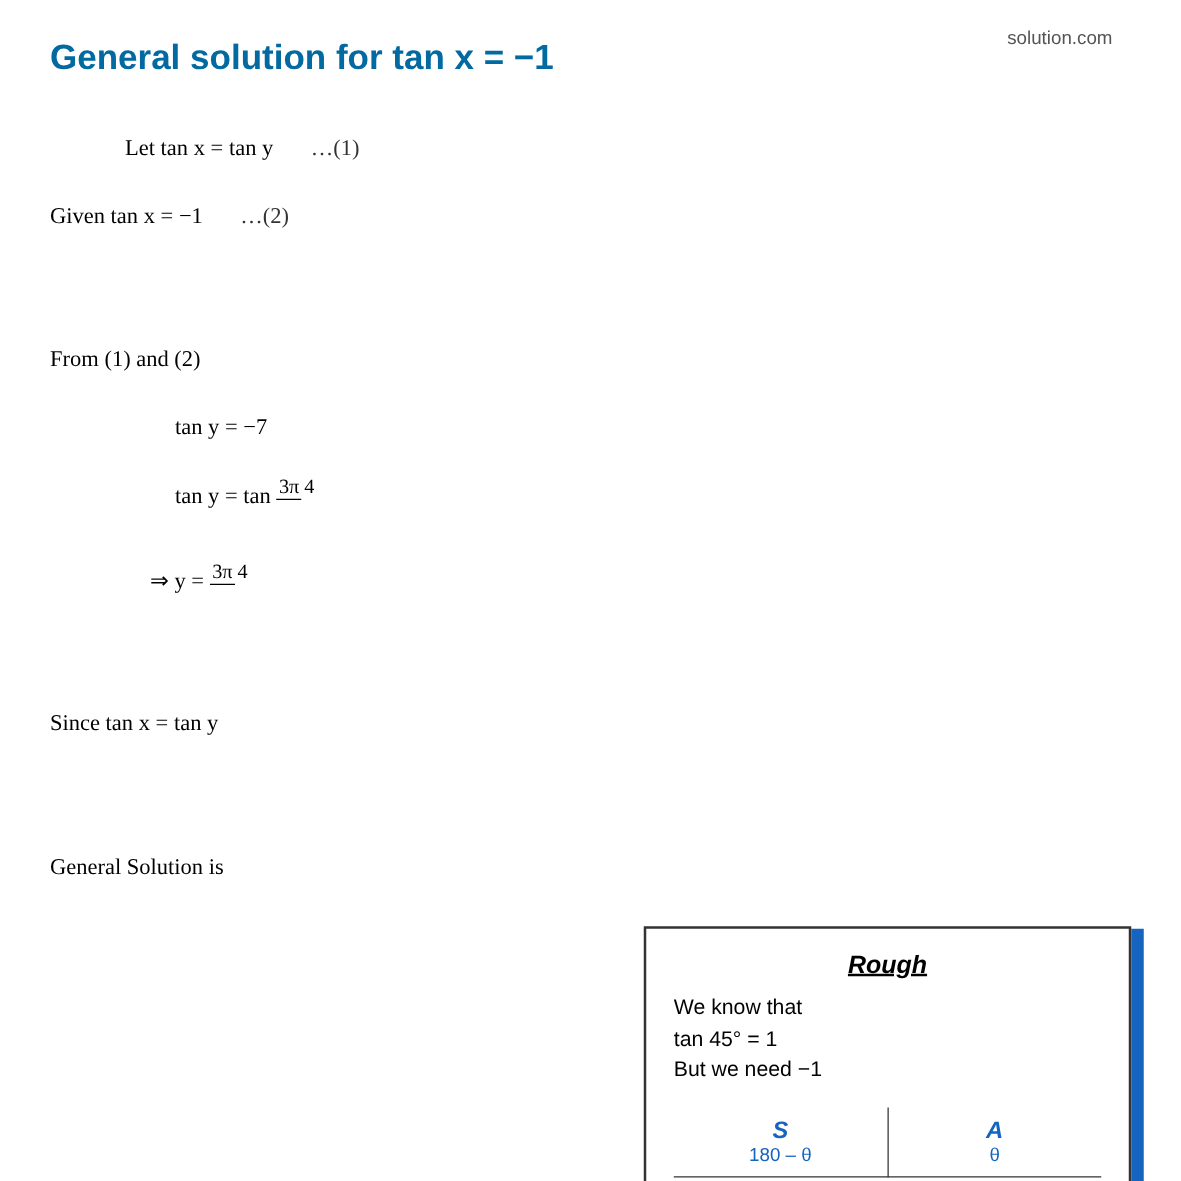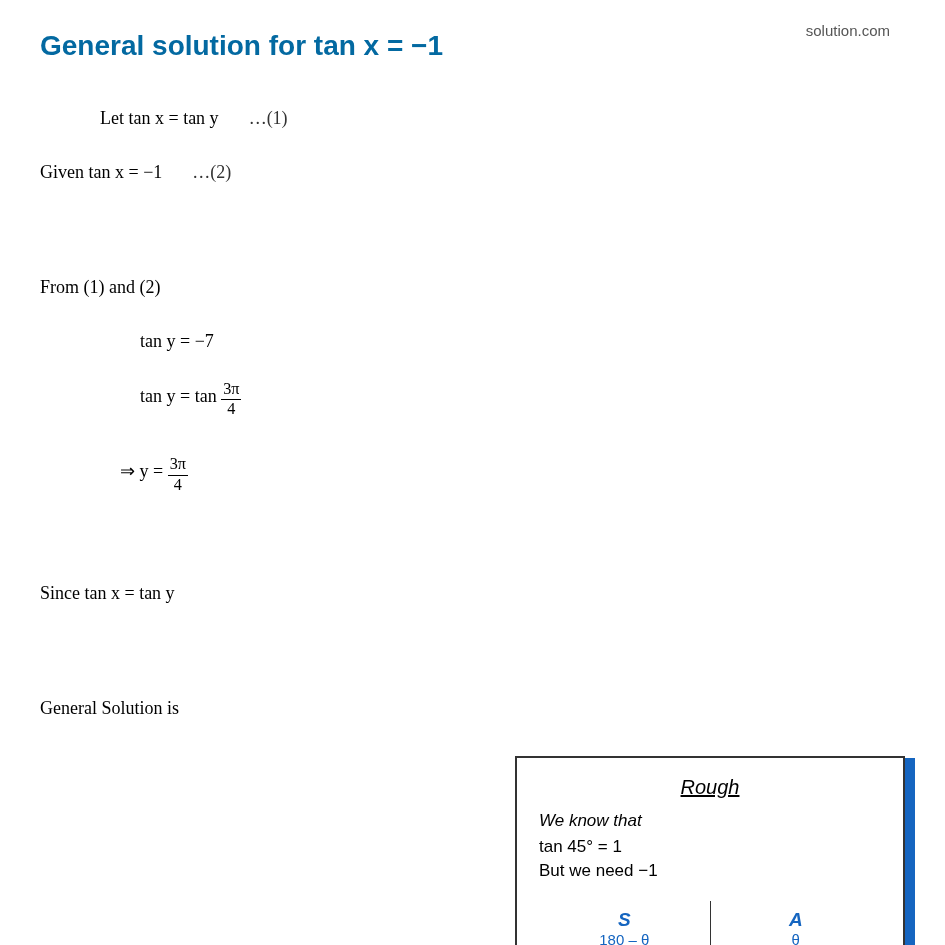--- a/index.html
+++ b/index.html
@@ -51,29 +51,28 @@
       right: -12px;
       top: 0;
       width: 10px;
       height: 100%;
       background: #1565c0;
     }
 
     .rough-title {
       text-align: center;
       font-style: italic;
-      font-weight: normal;
+      font-weight: bold;
       text-decoration: underline;
       font-size: 20px;
       margin-bottom: 12px;
       font-family: Arial, sans-serif;
     }
 
     .rough-text {
-      font-style: italic;
       font-size: 17px;
       margin-bottom: 6px;
       font-family: Arial, sans-serif;
     }
 
     .rough-line {
       font-size: 17px;
       margin-bottom: 4px;
       font-family: Arial, sans-serif;
     }
@@ -135,21 +134,21 @@
       margin-left: 100px;
     }
 
     .dots-label {
       margin-left: 30px;
       color: #333;
     }
 
     .frac {
       display: inline-flex;
-      flex-direction: column;
+      flex-direction: row;
       align-items: center;
       vertical-align: middle;
       font-size: 0.9em;
       line-height: 1.2;
     }
     .frac .num {
       border-bottom: 1.5px solid #000;
       padding: 0 2px;
       text-align: center;
     }

